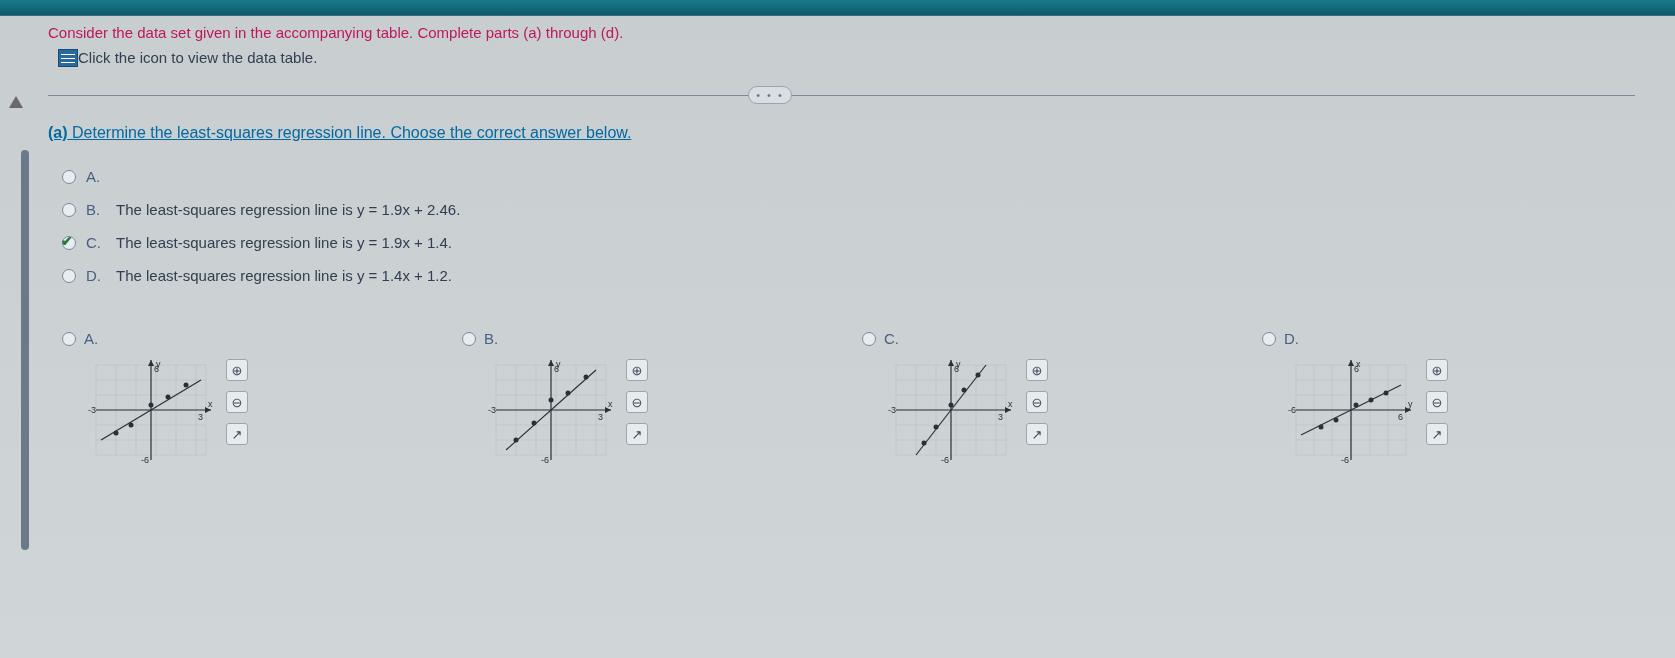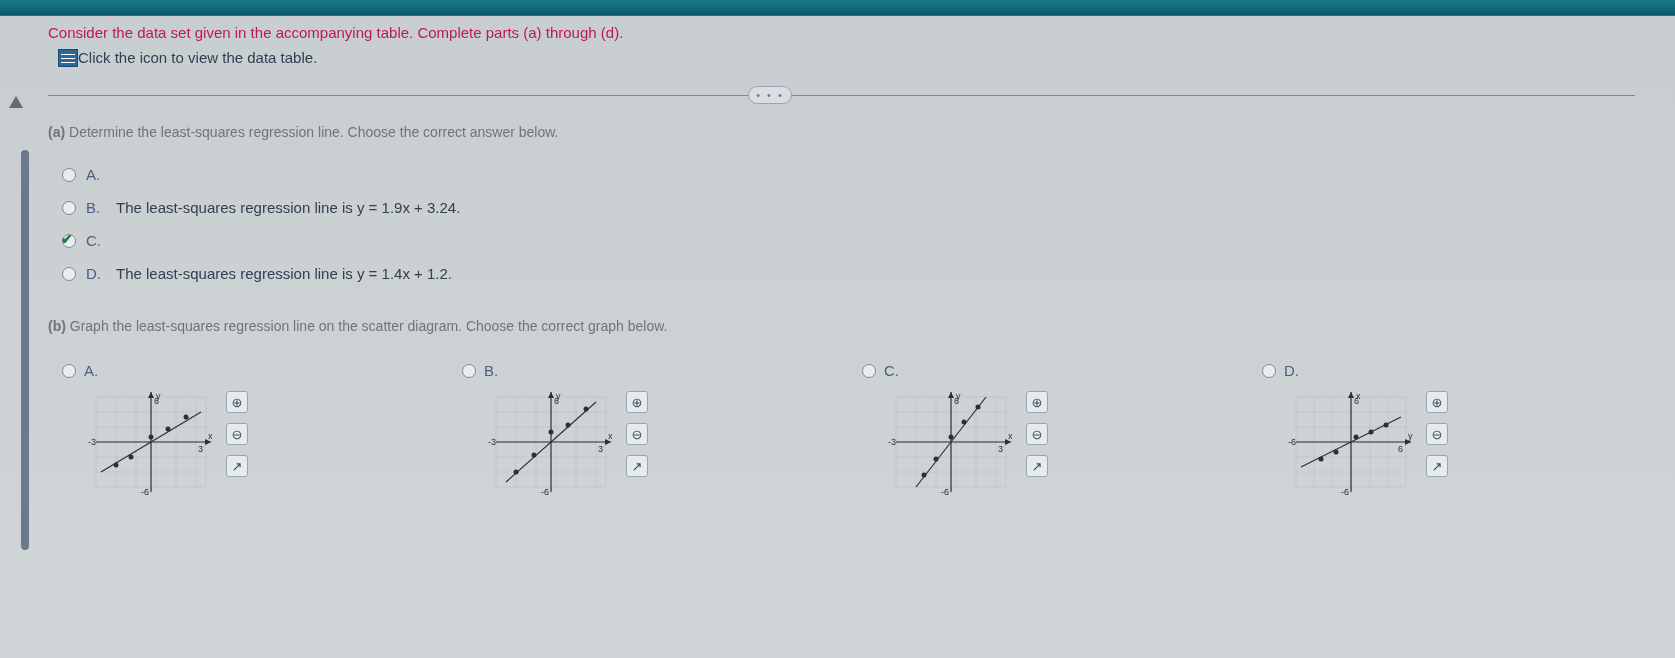--- a/index.html
+++ b/index.html
@@ -75,23 +75,24 @@
     border-radius: 9px;
     font-size: 11px;
     color: #6a7a8a;
     display: flex;
     align-items: center;
     justify-content: center;
     letter-spacing: 2px;
   }
   .q-block { padding: 28px 0 0 0; }
   .q-prompt {
-    color: #737373;
-    font-size: 14px;
+    color: #0369a1;
+    font-size: 16px;
     padding-bottom: 18px;
+    text-decoration: underline;
   }
   .q-prompt b { font-weight: bold; }
   .opt-list { padding-left: 14px; }
   .opt-row {
     display: flex;
     align-items: center;
     gap: 10px;
     padding: 8px 0;
     color: #4a6080;
     font-size: 15px;
@@ -200,39 +201,36 @@
       <span>Determine the least-squares regression line. Choose the correct answer below.</span>
     </div>
     <div class="opt-list">
       <div class="opt-row">
         <div class="radio"></div>
         <span class="opt-letter">A.</span>
       </div>
       <div class="opt-row">
         <div class="radio"></div>
         <span class="opt-letter">B.</span>
-        <span class="opt-text">The least-squares regression line is y = 1.9x + 3.24.</span>
+        <span class="opt-text">The least-squares regression line is y = 1.9x + 2.46.</span>
       </div>
       <div class="opt-row">
         <div class="radio checked"></div>
         <span class="opt-letter">C.</span>
+        <span class="opt-text">The least-squares regression line is y = 1.9x + 1.4.</span>
       </div>
       <div class="opt-row">
         <div class="radio"></div>
         <span class="opt-letter">D.</span>
         <span class="opt-text">The least-squares regression line is y = 1.4x + 1.2.</span>
       </div>
     </div>
   </div>
 
   <div class="q-block">
-    <div class="q-prompt">
-      <b>(b)</b>
-      <span>Graph the least-squares regression line on the scatter diagram. Choose the correct graph below.</span>
-    </div>
 
     <div class="graph-row">
 
       <div class="graph-opt">
         <div class="graph-head">
           <div class="radio"></div>
           <span>A.</span>
         </div>
         <div class="graph-body">
           <svg class="mini-chart" width="130" height="115" viewBox="0 0 130 115">

